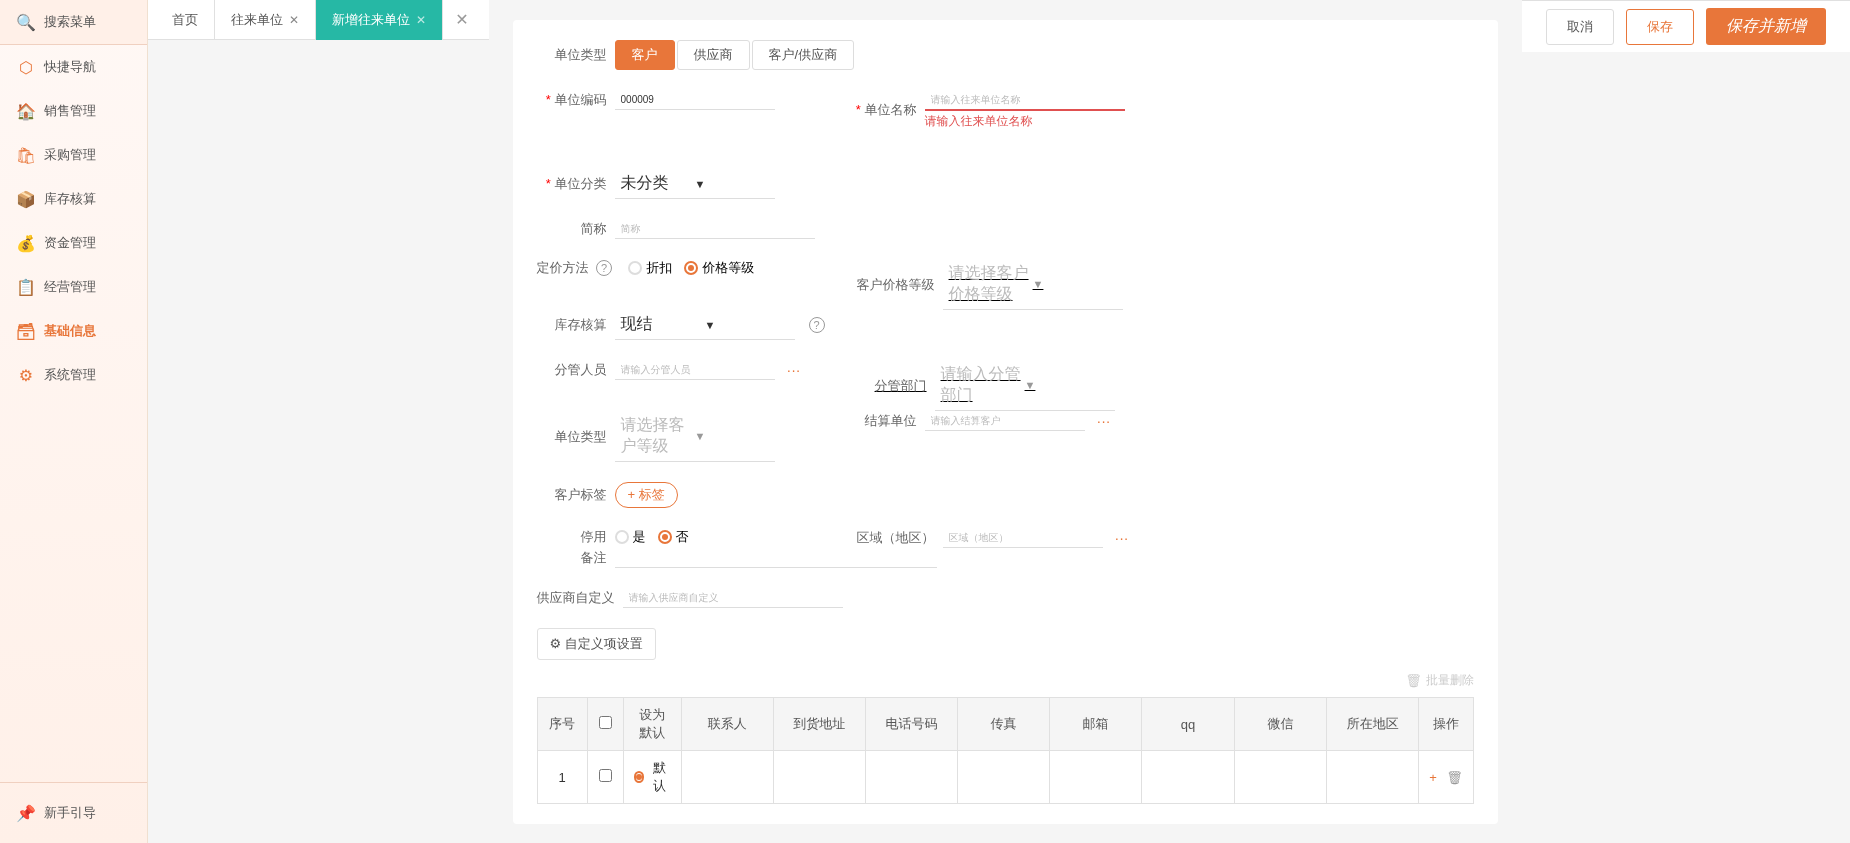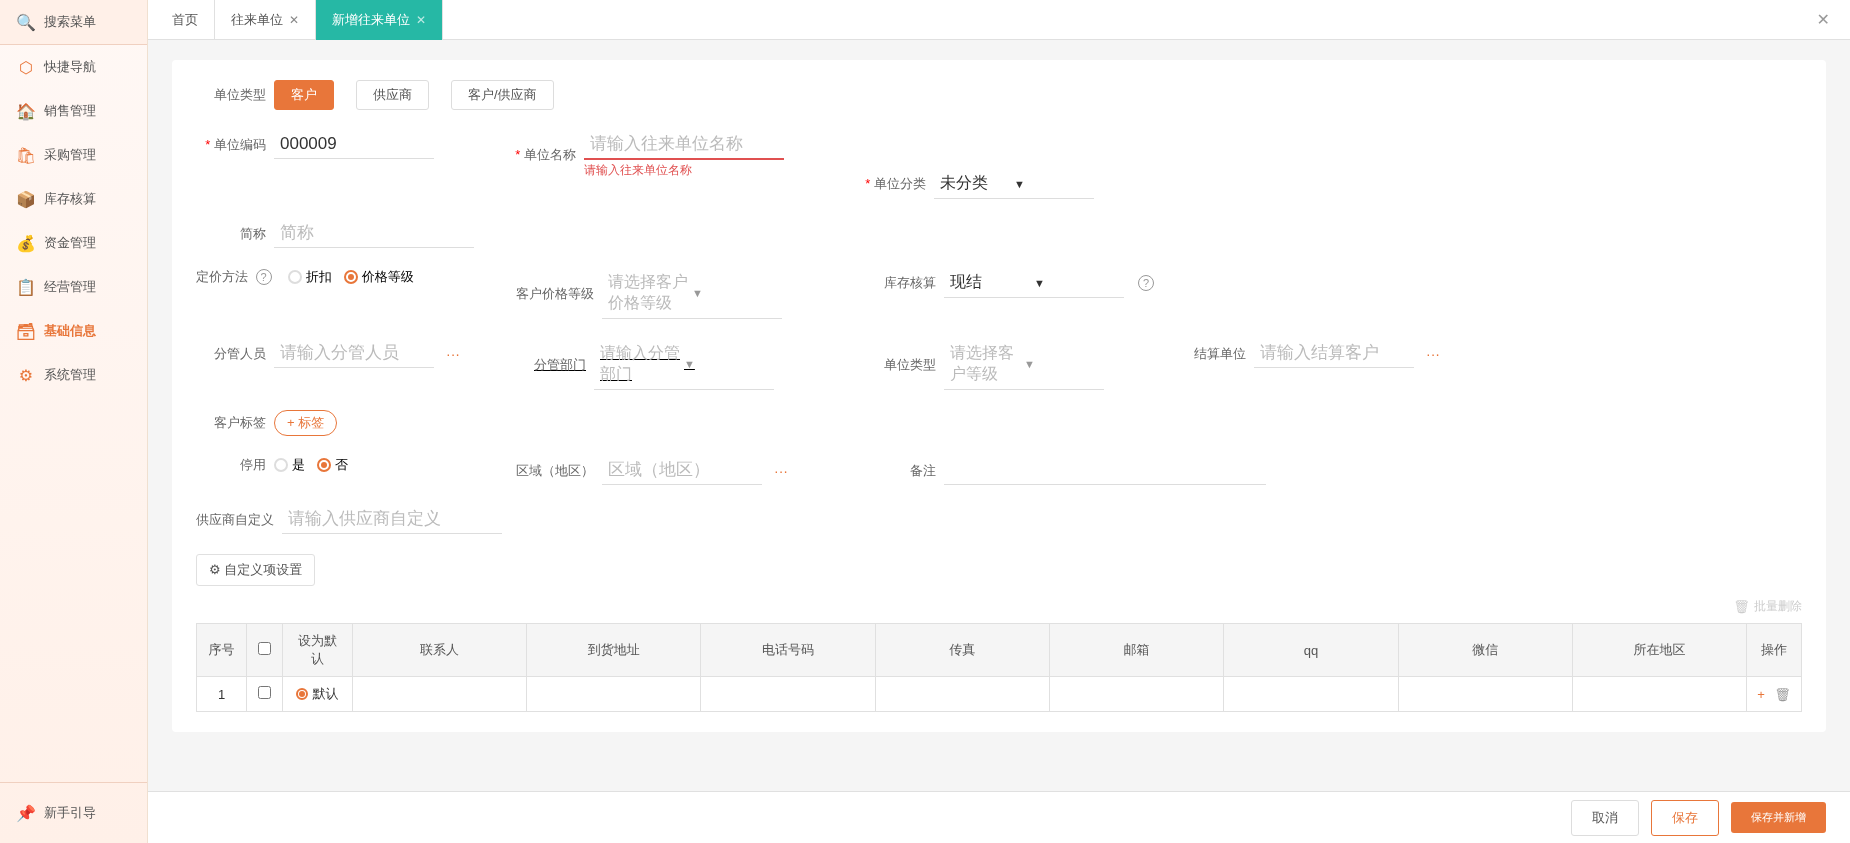--- a/index.html
+++ b/index.html
@@ -23,21 +23,21 @@
       color: #555;
       font-size: 13px;
     }
     .sidebar-item .icon { width: 20px; height: 20px; display: flex; align-items: center; justify-content: center; font-size: 16px; color: #e8763a; }
     .sidebar-search { background: #fff0e8; border-bottom: 1px solid #f0d0c0; }
 
     
     .main {
       flex: 1;
       display: flex;
-      flex-direction: column;
+      flex-direction: row;
       overflow: hidden;
     }
 
     
     .tab-bar {
       background: #fff;
       border-bottom: 1px solid #e0e0e0;
       display: flex;
       align-items: center;
       height: 40px;
@@ -108,21 +108,21 @@
       color: #666;
       white-space: nowrap;
       min-width: 70px;
       text-align: right;
     }
     .form-input {
       flex: 1;
       border: none;
       border-bottom: 1px solid #ddd;
       padding: 4px 6px;
-      font-size: 17px;
+      font-size: 10px;
       color: #333;
       outline: none;
       background: transparent;
       min-width: 120px;
     }
     .form-input::placeholder { color: #bbb; }
     .form-input.error { border-bottom: 2px solid #e05050; }
     .error-msg { color: #e05050; font-size: 12px; margin-top: 2px; }
 
     .form-select-wrap {
@@ -132,21 +132,21 @@
       border-bottom: 1px solid #ddd;
       padding: 4px 6px;
       min-width: 120px;
       cursor: pointer;
     }
     .form-select-wrap span { flex: 1; color: #bbb; font-size: 16px; }
     .form-select-wrap .chevron { color: #999; font-size: 11px; }
     .form-select-wrap.has-value span { color: #333; }
 
     
-    .unit-type-btns { display: flex; gap: 22px; }
+    .unit-type-btns { display: flex; gap: 2px; }
     .unit-btn {
       padding: 5px 16px;
       border: 1px solid #ddd;
       border-radius: 3px;
       cursor: pointer;
       font-size: 13px;
       background: #fff;
       color: #555;
     }
     .unit-btn.active {
@@ -266,21 +266,22 @@
       cursor: pointer;
       font-size: 13px;
     }
     .btn-save-new {
       padding: 8px 20px;
       border: none;
       border-radius: 3px;
       background: #e8763a;
       color: #fff;
       cursor: pointer;
-      font-size: 11px;
+      font-size: 16px;
+      font-style: italic;
     }
 
     .field-with-error { display: flex; flex-direction: column; flex: 1; }
 
     
     .sidebar-bottom {
       margin-top: auto;
       border-top: 1px solid #f0d0c0;
       padding: 8px 0;
     }
@@ -418,21 +419,21 @@
             </div>
             <div class="radio-item">
               <div class="radio-circle checked"></div>
               <span>价格等级</span>
             </div>
           </div>
         </div>
 
         <div class="form-field" style="flex:0 0 320px; margin-right:30px;">
           <span class="form-label">客户价格等级</span>
-          <div class="form-select-wrap" style="max-width:180px;">
+          <div class="form-select-wrap" style="max-width:180px;text-decoration:underline;">
             <span>请选择客户价格等级</span>
             <span class="chevron">▼</span>
           </div>
         </div>
 
         <div class="form-field" style="flex:0 0 320px;">
           <span class="form-label">库存核算</span>
           <div class="form-select-wrap has-value" style="max-width:180px;">
             <span>现结</span>
             <span class="chevron">▼</span>

